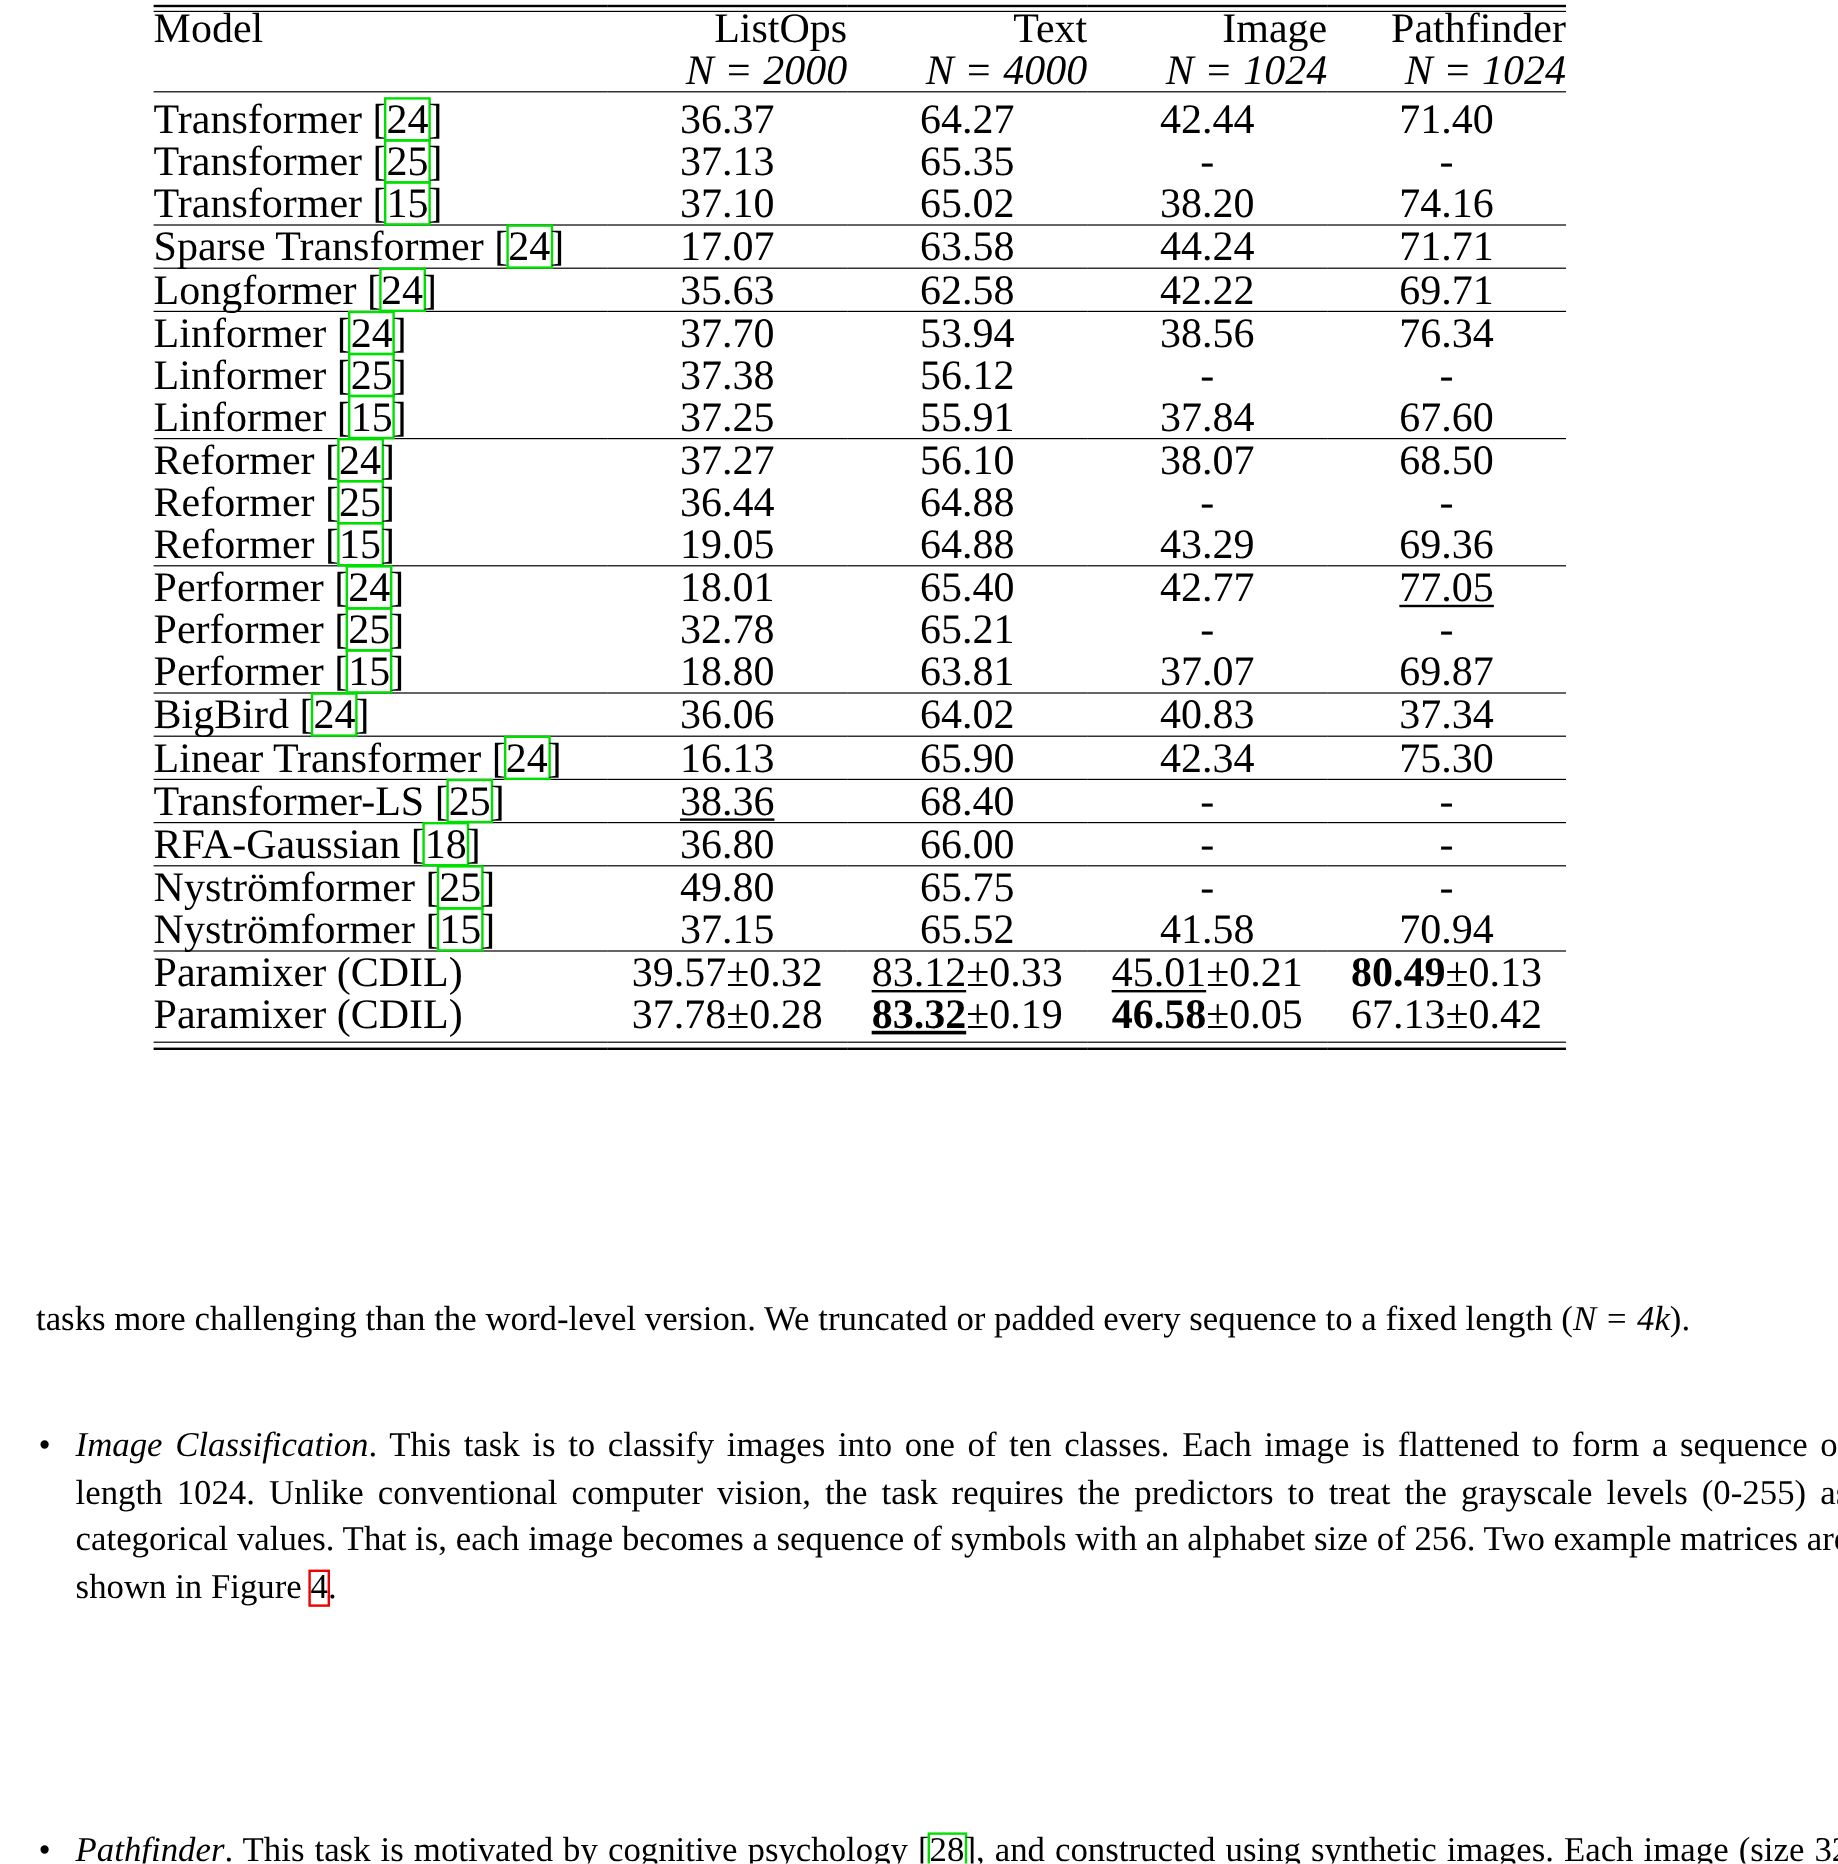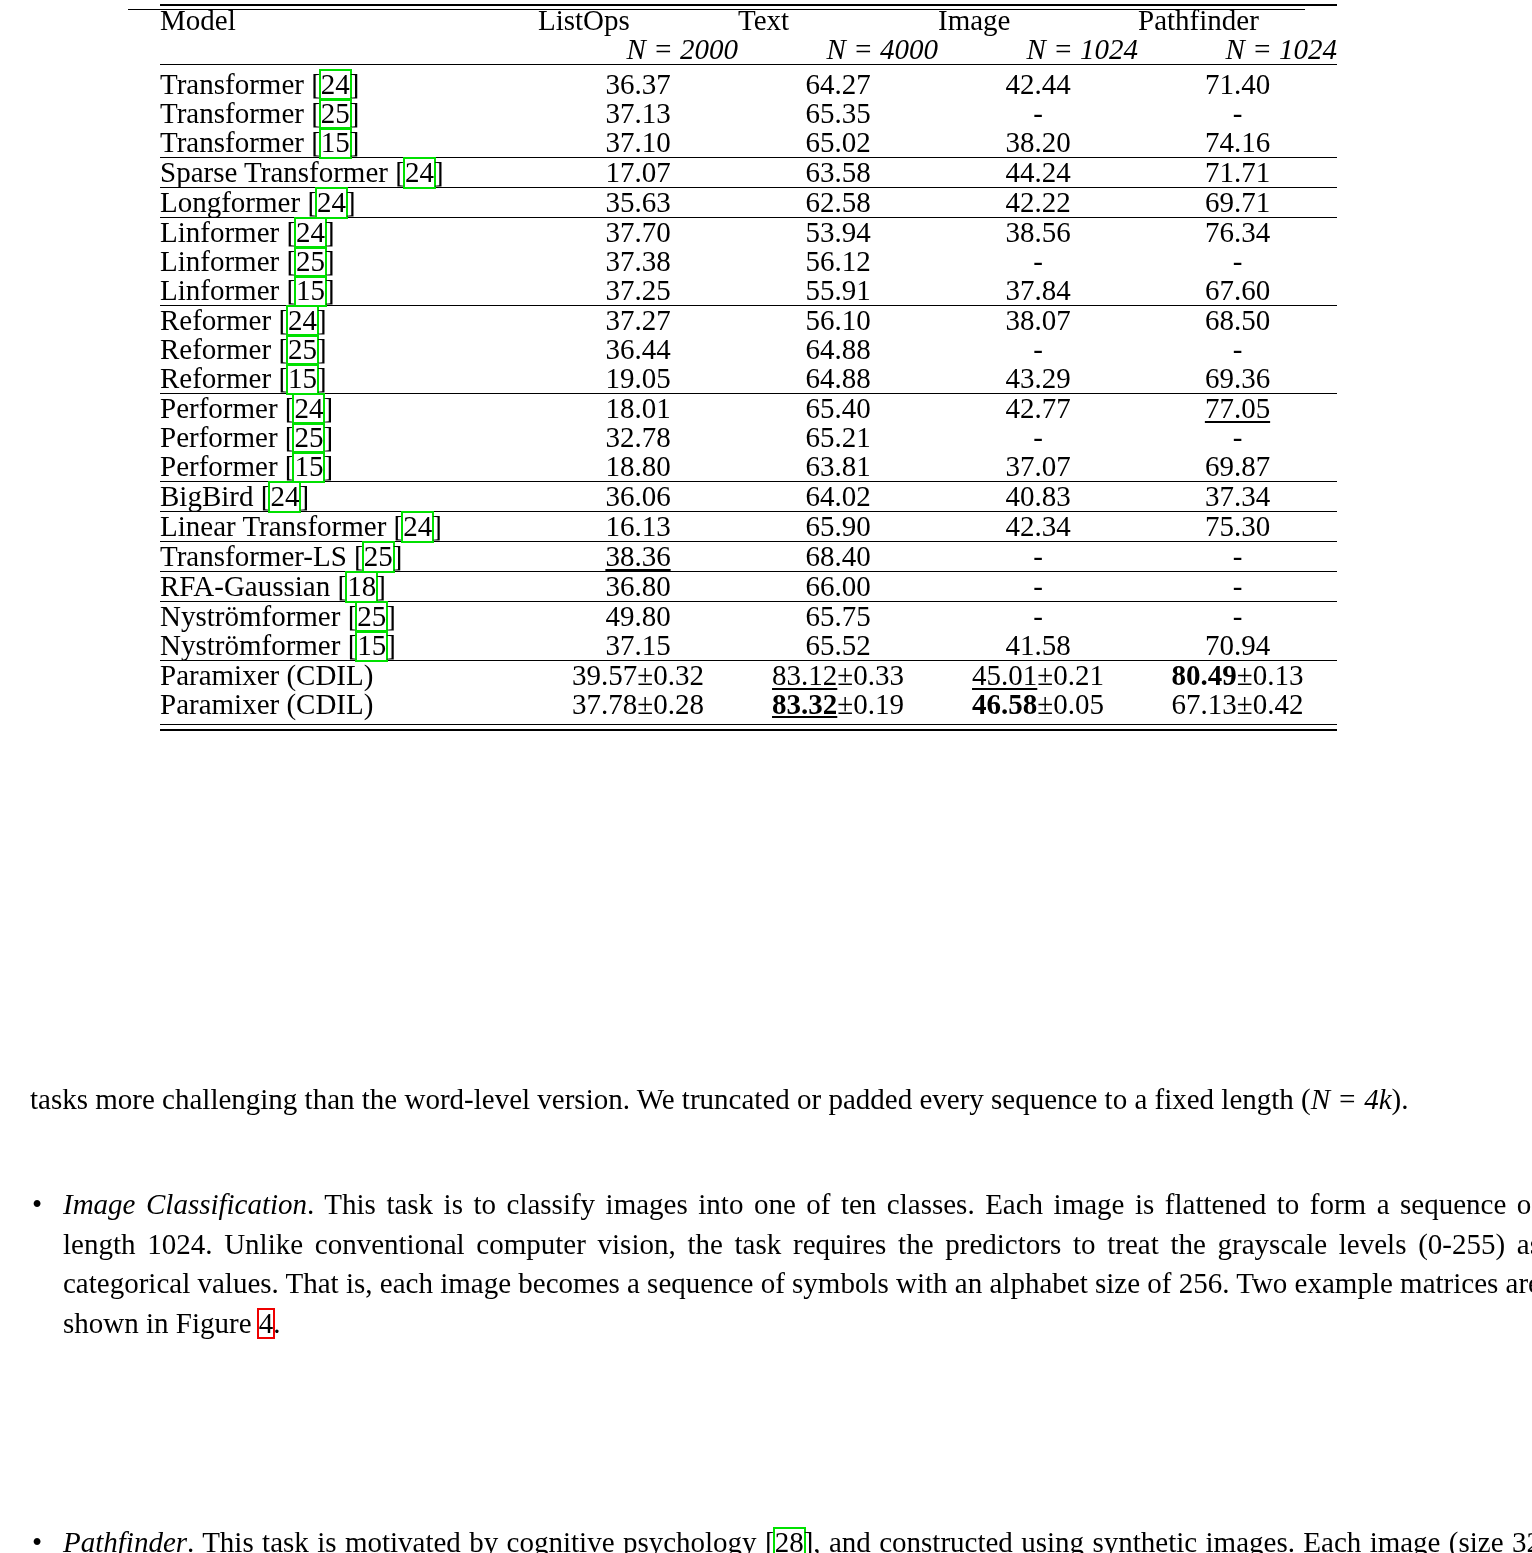--- a/index.html
+++ b/index.html
@@ -19,23 +19,22 @@
   
   .table-wrap {
     position: absolute;
     left: 128px;
     top: 4px;
     width: 1177px;
   }
   table.results {
     border-collapse: collapse;
     width: 100%;
-    font-size: 29px;
+    font-size: 35px;
     line-height: 1.0;
-    margin-left: 32px;
   }
   table.results td, table.results th {
     padding: 0;
     font-weight: normal;
     vertical-align: baseline;
     white-space: nowrap;
   }
   .cell-pad { padding: 3px 0 4px 0; }
 
   
@@ -51,21 +50,21 @@
     text-align: center;
   }
 
   
   col.c-model { width: 378px; }
   col.c-v1 { width: 200px; }
   col.c-v2 { width: 200px; }
   col.c-v3 { width: 200px; }
   col.c-v4 { width: 199px; }
 
-  .hdr-name { text-align: left; padding-bottom: 2px; padding-top: 6px;}
+  .hdr-name { text-align: right; padding-bottom: 2px; padding-top: 6px;}
   .hdr-n    { text-align: right; padding-bottom: 7px; }
   .hdr-model { text-align: left; padding-left: 14px; padding-top: 6px; }
 
   .mathit { font-style: italic; font-family: "Liberation Serif","DejaVu Serif",serif; }
 
   
   .cit {
     outline: 2.5px solid #00e000;
     outline-offset: 0px;
     display: inline-block;

